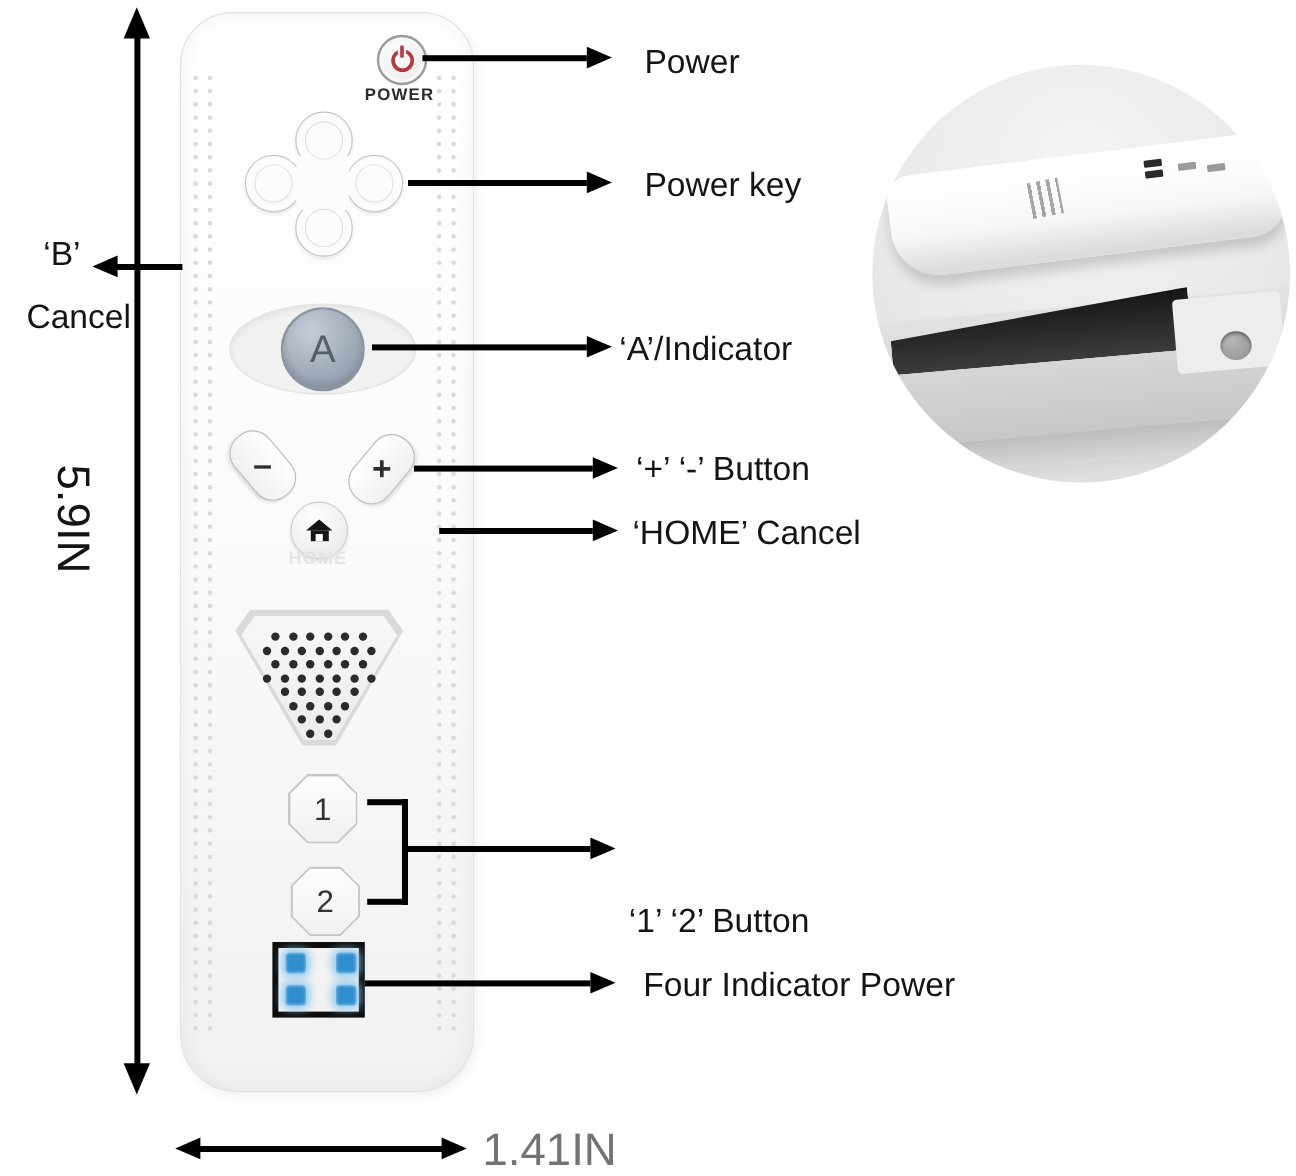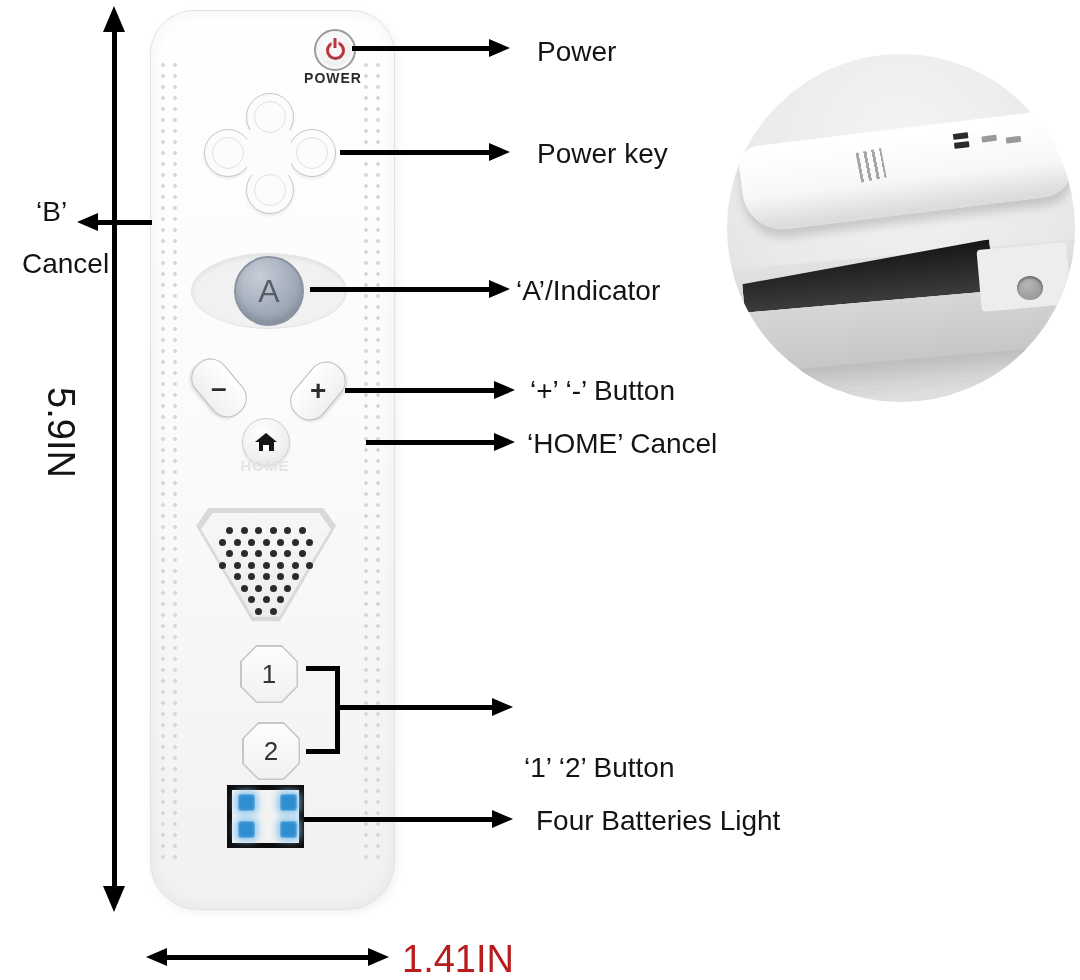--- a/index.html
+++ b/index.html
@@ -10,21 +10,21 @@
   .vline{position:absolute;width:5px;background:#000;}
   .head-right{position:absolute;width:0;height:0;border-top:9px solid transparent;
               border-bottom:9px solid transparent;border-left:21px solid #000;}
   .head-left{position:absolute;width:0;height:0;border-top:9px solid transparent;
              border-bottom:9px solid transparent;border-right:21px solid #000;}
   .head-up{position:absolute;width:0;height:0;border-left:11px solid transparent;
            border-right:11px solid transparent;border-bottom:26px solid #000;}
   .head-down{position:absolute;width:0;height:0;border-left:11px solid transparent;
              border-right:11px solid transparent;border-top:26px solid #000;}
   .callout-label{position:absolute;font-size:28px;color:#141414;white-space:nowrap;}
-  .dim-label{position:absolute;font-size:34px;color:#b91c1c;white-space:nowrap;text-align:right;}
+  .dim-label{position:absolute;font-size:34px;color:#737373;white-space:nowrap;text-align:right;}
   
   #remote-body{position:absolute;left:150px;top:10px;width:243px;height:898px;
     background:linear-gradient(180deg,#ffffff 0%,#fbfbfb 45%,#f1f1f1 100%);
     border:1px solid #e2e2e2;border-radius:44px 44px 48px 48px;
     box-shadow:inset 0 0 18px rgba(0,0,0,0.05), 2px 3px 8px rgba(0,0,0,0.06);}
   .grip{position:absolute;width:24px;
     background-image:radial-gradient(circle at 4px 4px,#d8d8d8 1.6px,transparent 2.2px);
     background-size:12px 11px;}
   
   #power-button{position:absolute;left:314px;top:29px;width:38px;height:38px;border-radius:50%;
@@ -266,21 +266,21 @@
 
   <div class="vline" style="left:335px;top:666px;height:88px;"></div>
   <div class="hline" style="left:306px;top:666px;width:34px;"></div>
   <div class="hline" style="left:306px;top:749px;width:34px;"></div>
   <div class="hline" style="left:338px;top:705px;width:154px;"></div>
   <div class="head-right" style="left:492px;top:698px;"></div>
   <div class="callout-label" style="left:524px;top:704px;margin-top:48px;">‘1’ ‘2’ Button</div>
 
   <div class="hline" style="left:304px;top:817px;width:188px;"></div>
   <div class="head-right" style="left:492px;top:810px;"></div>
-  <div class="callout-label" style="left:536px;top:805px;">Four Batteries Light</div>
+  <div class="callout-label" style="left:536px;top:805px;">Four Indicator Power</div>
 
 
   <div id="battery-photo">
     <div class="photo-base"></div>
     <div class="photo-base-lip"></div>
     <div class="photo-slot"></div>
     <div class="photo-slot-white"></div>
     <div class="photo-hole"></div>
     <div class="photo-cover">
       <div class="cover-text"></div>

